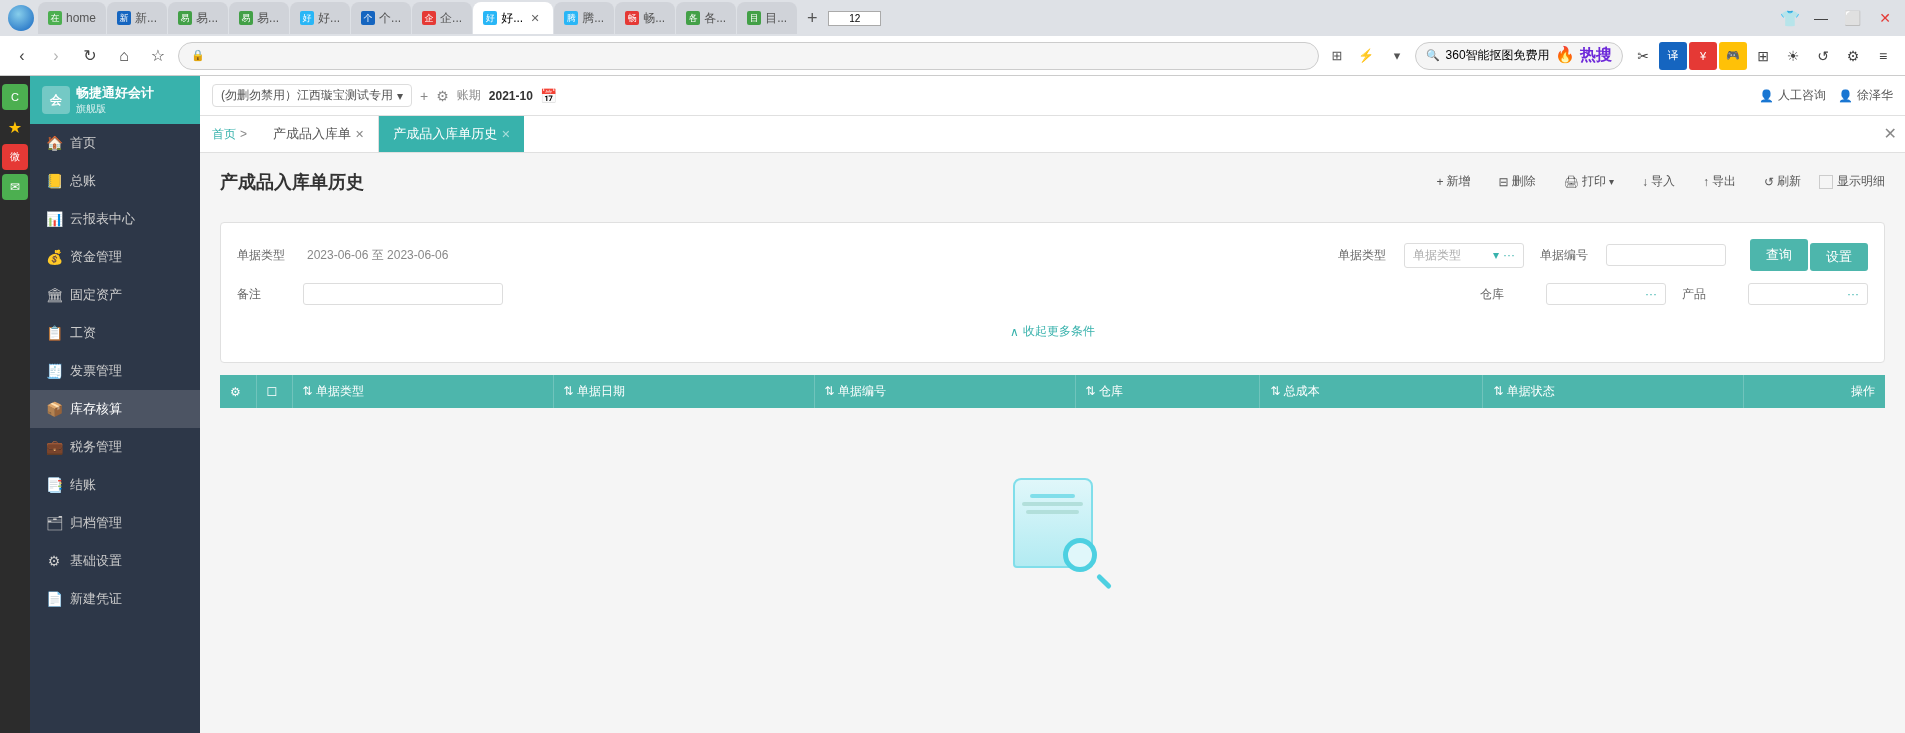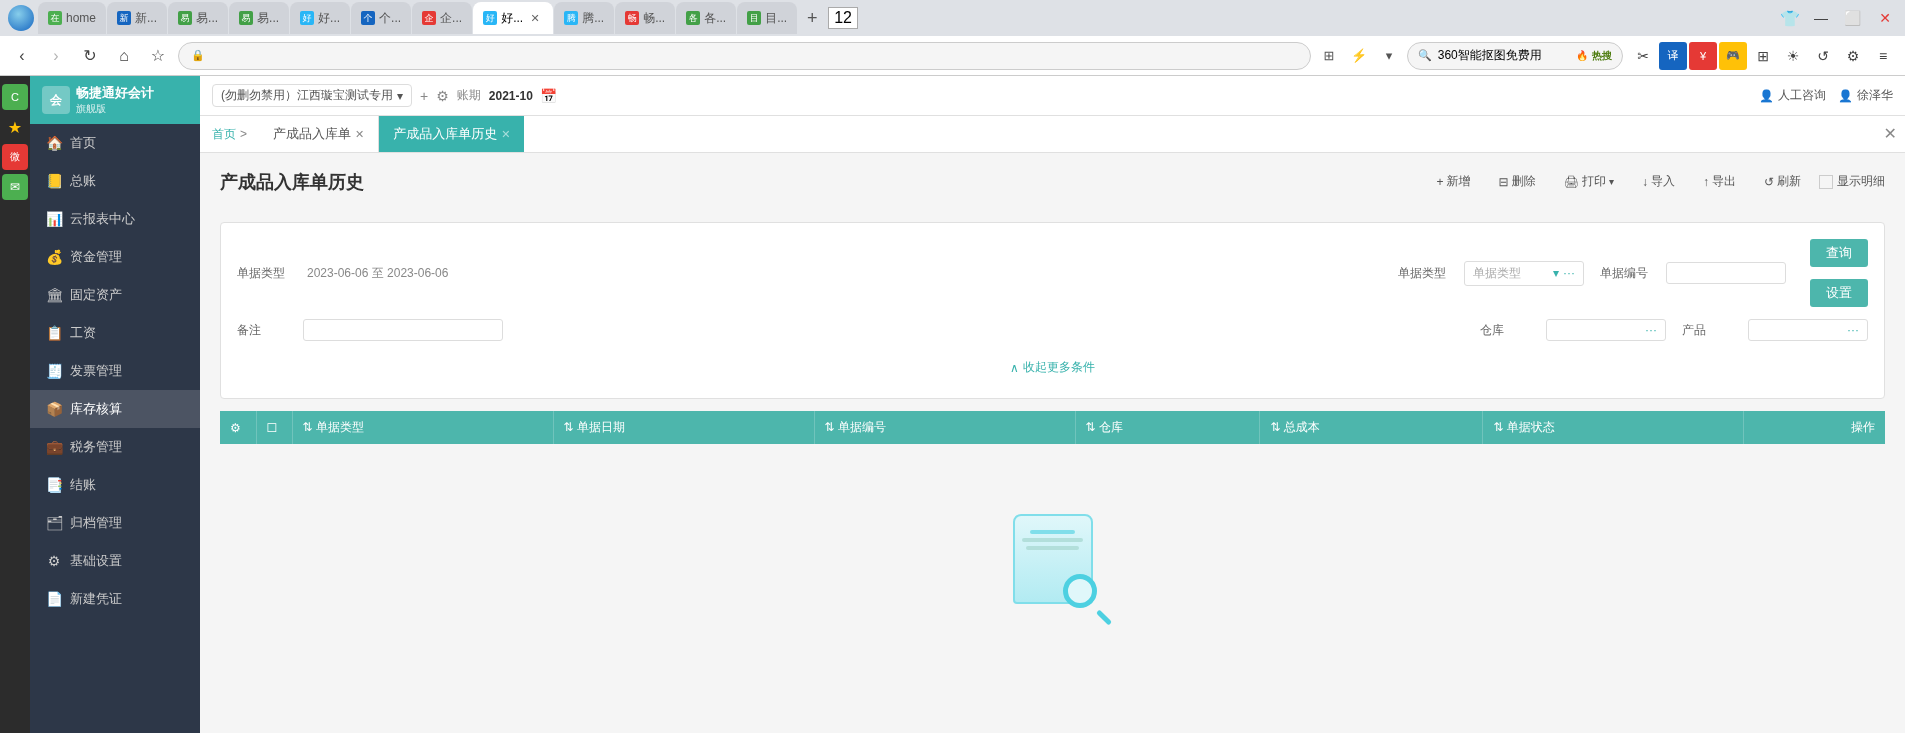--- a/index.html
+++ b/index.html
@@ -19,21 +19,21 @@
     .tab-new { width: 28px; height: 28px; display: flex; align-items: center; justify-content: center; font-size: 18px; cursor: pointer; color: #555; }
     .tab-bar-right { margin-left: auto; display: flex; align-items: center; gap: 8px; }
     .browser-btn { width: 24px; height: 24px; display: flex; align-items: center; justify-content: center; font-size: 14px; cursor: pointer; color: #444; }
 
     
     .address-bar { display: flex; align-items: center; background: #fff; height: 40px; padding: 0 8px; gap: 6px; border-bottom: 1px solid #ccc; }
     .nav-btn { width: 28px; height: 28px; display: flex; align-items: center; justify-content: center; font-size: 16px; cursor: pointer; color: #444; border-radius: 50%; }
     .address-input { flex: 1; height: 28px; border: 1px solid #ccc; border-radius: 14px; padding: 0 12px; font-size: 12px; background: #f5f5f5; color: #333; display: flex; align-items: center; gap: 6px; }
     .address-text { flex: 1; overflow: hidden; text-overflow: ellipsis; white-space: nowrap; font-size: 12px; color: #333; }
     .search-bar-360 { display: flex; align-items: center; background: #f5f5f5; border: 1px solid #ccc; border-radius: 14px; padding: 0 10px; height: 28px; font-size: 12px; gap: 6px; }
-    .hot-search { color: #4d7c0f; font-size: 10px; font-weight: bold; margin-left: 29px; }
+    .hot-search { color: #6d28d9; font-size: 16px; font-weight: bold; }
     .toolbar-icons { display: flex; align-items: center; gap: 2px; }
     .toolbar-icon { width: 28px; height: 28px; display: flex; align-items: center; justify-content: center; font-size: 14px; cursor: pointer; color: #444; }
 
     
     .main-layout { display: flex; height: calc(733px - 76px); }
 
     
     .app-sidebar { width: 30px; background: #2c2c2c; display: flex; flex-direction: column; align-items: center; padding-top: 8px; gap: 4px; }
     .app-icon { width: 26px; height: 26px; display: flex; align-items: center; justify-content: center; border-radius: 4px; cursor: pointer; font-size: 14px; }
 
@@ -158,21 +158,21 @@
     <div class="tab inactive">
       <span style="width:14px;height:14px;background:#43A047;border-radius:2px;display:inline-flex;align-items:center;justify-content:center;color:#fff;font-size:9px;flex-shrink:0;">各</span>
       <span class="tab-label">各...</span>
     </div>
     <div class="tab inactive">
       <span style="width:14px;height:14px;background:#43A047;border-radius:2px;display:inline-flex;align-items:center;justify-content:center;color:#fff;font-size:9px;flex-shrink:0;">目</span>
       <span class="tab-label">目...</span>
     </div>
 
     <div class="tab-new">+</div>
-    <div style="display:flex;align-items:center;gap:2px;border:1px solid #aaa;border-radius:0;padding:1px 5px;font-size:16px;background:#fff;margin-left:2px;cursor:pointer;">
+    <div style="display:flex;align-items:center;gap:2px;border:1px solid #aaa;border-radius:0;padding:1px 20px;font-size:10px;background:#fff;margin-left:2px;cursor:pointer;">
       <span>12</span>
     </div>
 
     <div class="tab-bar-right">
       <div style="width:22px;height:22px;display:flex;align-items:center;justify-content:center;cursor:pointer;font-size:16px;color:#555;">👕</div>
       <div class="browser-btn">—</div>
       <div class="browser-btn">⬜</div>
       <div class="browser-btn" style="color:#E53935;">✕</div>
     </div>
   </div>
@@ -387,21 +387,21 @@
           <span class="filter-label">单据类型</span>
           <div class="filter-select">
             <span style="flex:1;color:#aaa;">单据类型</span>
             <span style="color:#38b2ac;">▾</span>
             <span style="color:#38b2ac;">···</span>
           </div>
 
           <span class="filter-label">单据编号</span>
           <input class="filter-input" type="text" value="" style="">
 
-          <div style="display:flex;flex-direction:column;gap:8px;margin-left:8px;">
+          <div style="display:flex;flex-direction:row;gap:2px;margin-left:8px;">
             <button class="query-btn">查询</button>
             <button class="settings-btn">设置</button>
           </div>
         </div>
 
         <div class="filter-row">
           <span class="filter-label">备注</span>
           <input class="filter-input" type="text" value="" style="width: 200px;">
 
           <div style="flex:1;"></div>

